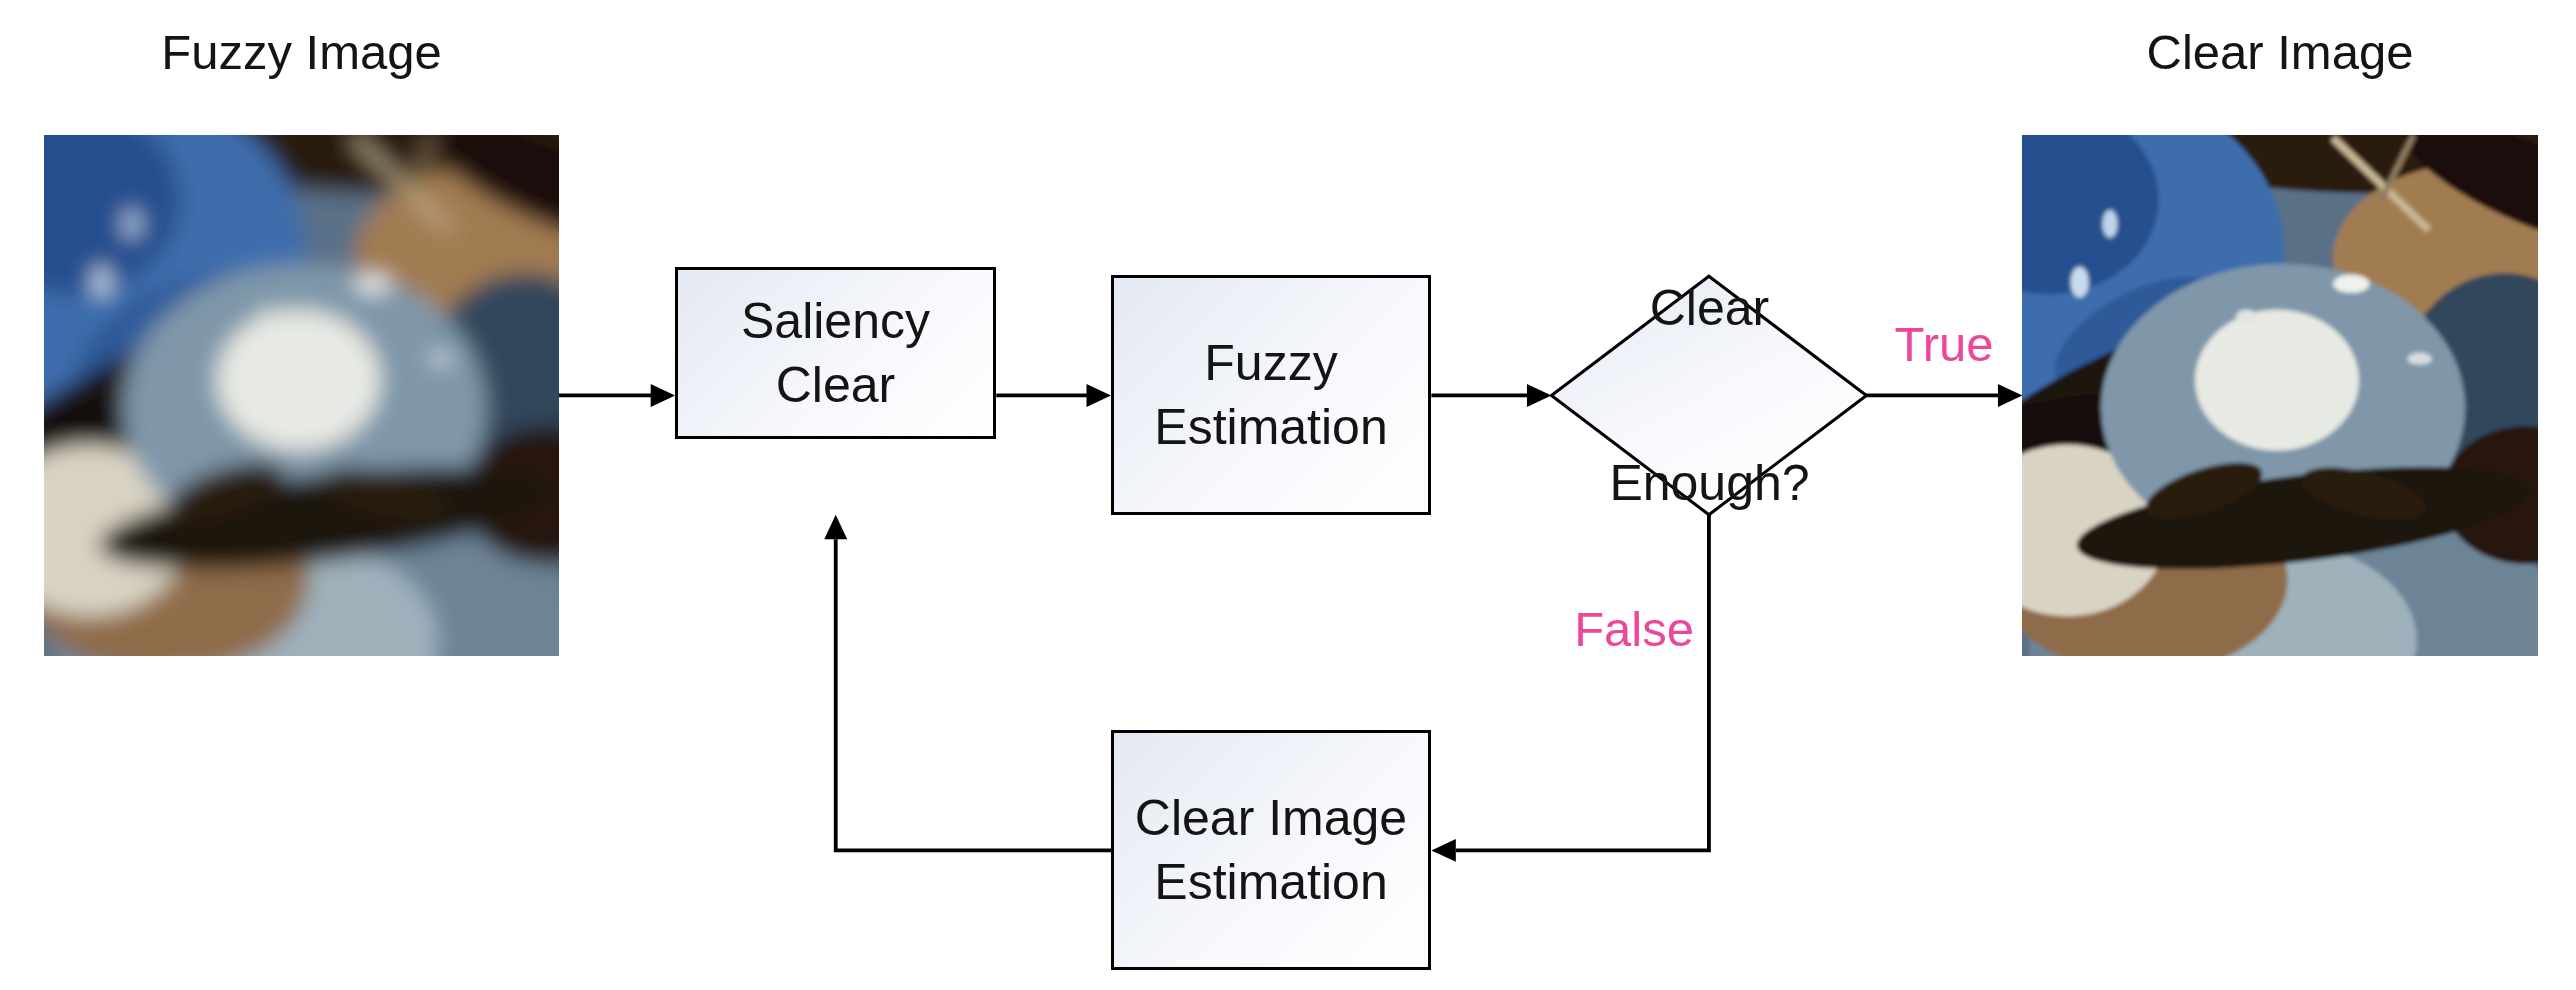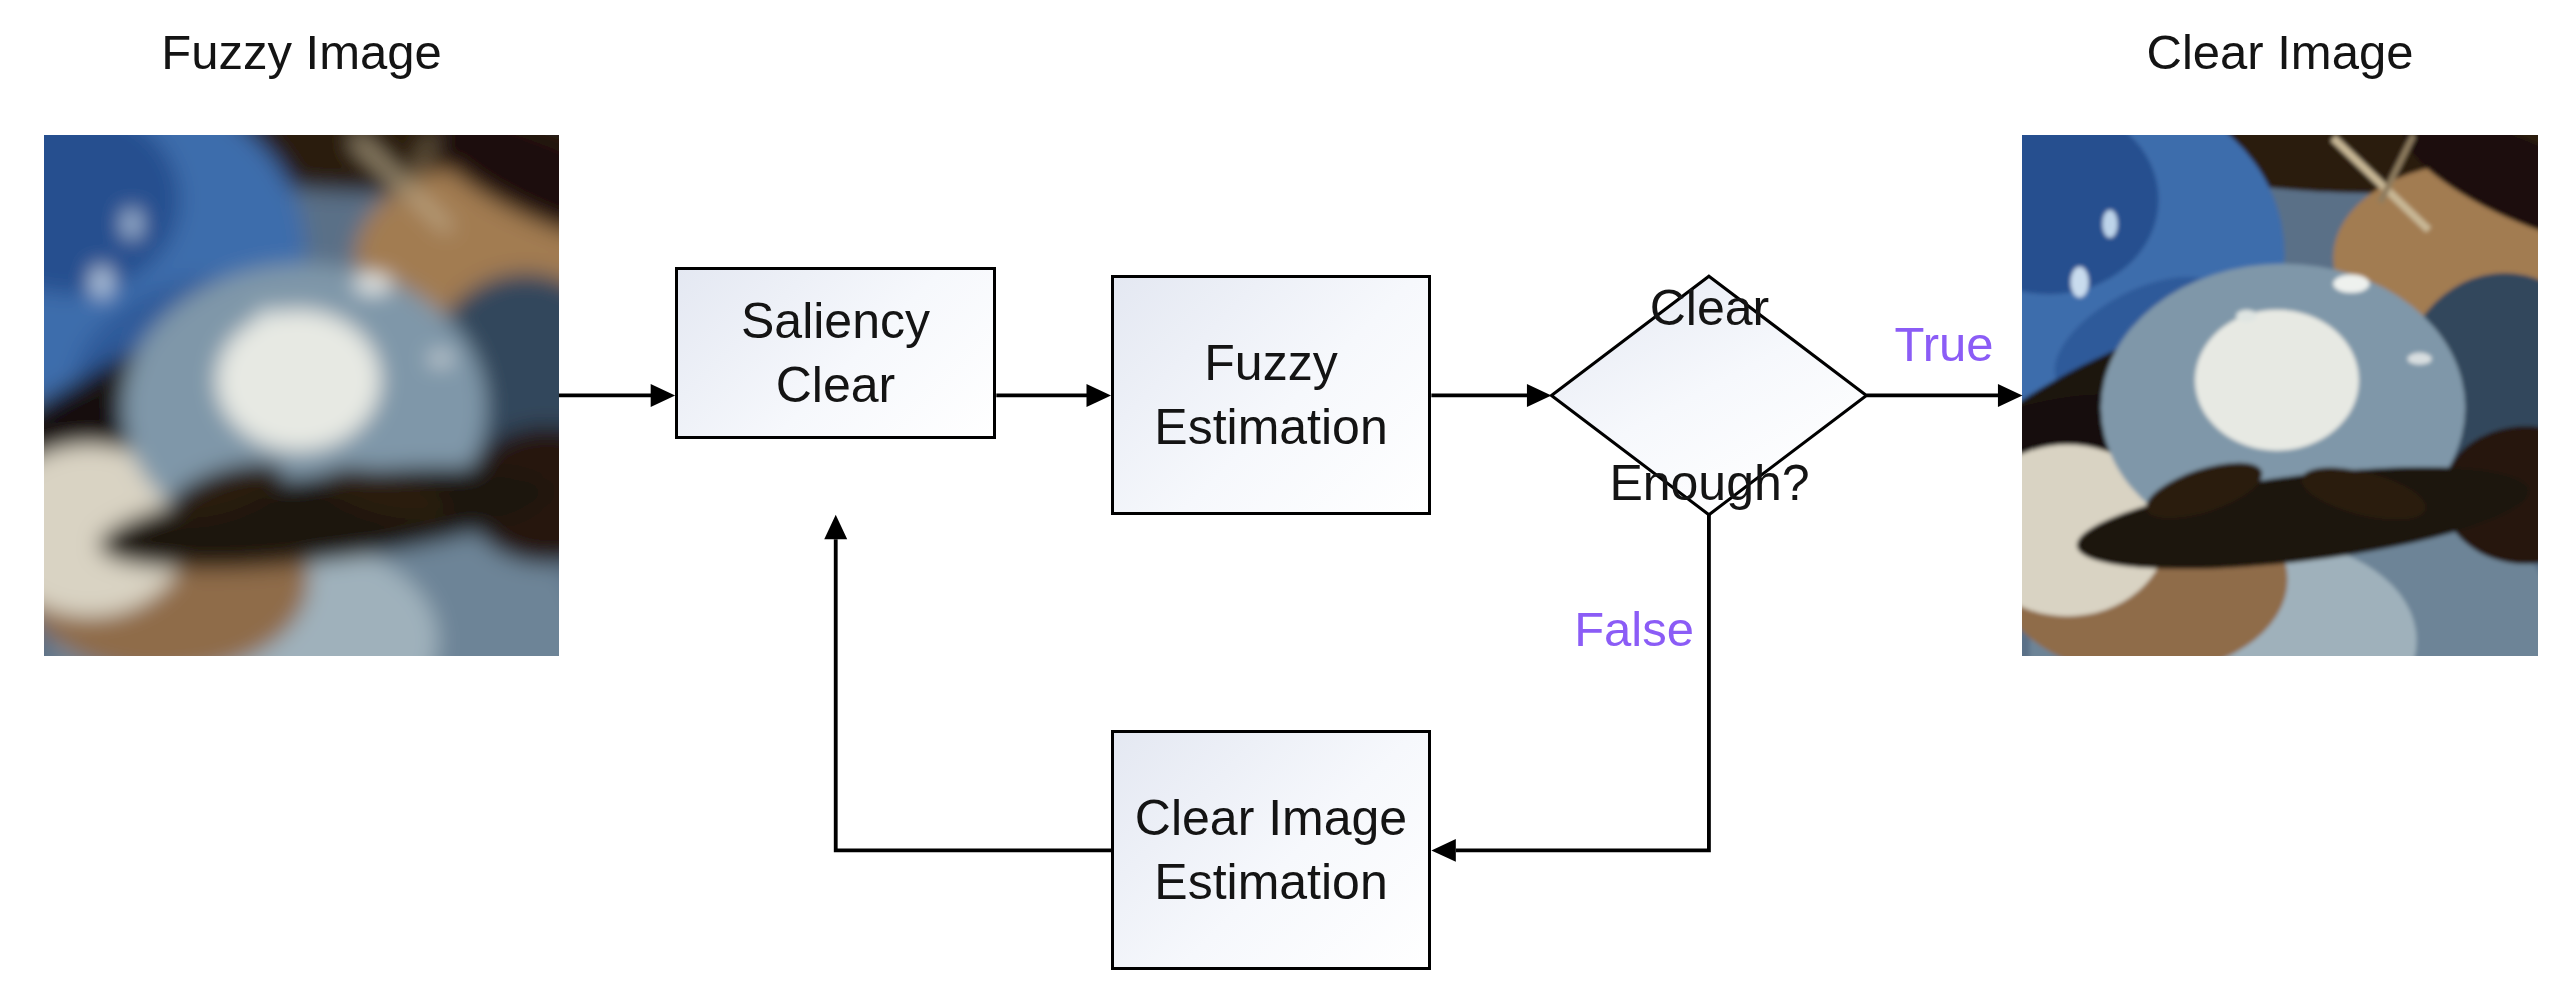--- a/index.html
+++ b/index.html
@@ -63,21 +63,21 @@
     align-items: center;
     justify-content: space-between;
     text-align: center;
     z-index: 3;
     background: transparent;
   }
   .branch-label {
     position: absolute;
     font-size: 49px;
     line-height: 55px;
-    color: #8b5cf6;
+    color: #ec4899;
     z-index: 3;
     white-space: nowrap;
   }
   #label-true { text-align: center; }
   #label-false { text-align: right; }
 </style>
 </head>
 <body>
 
 <div class="canvas">

